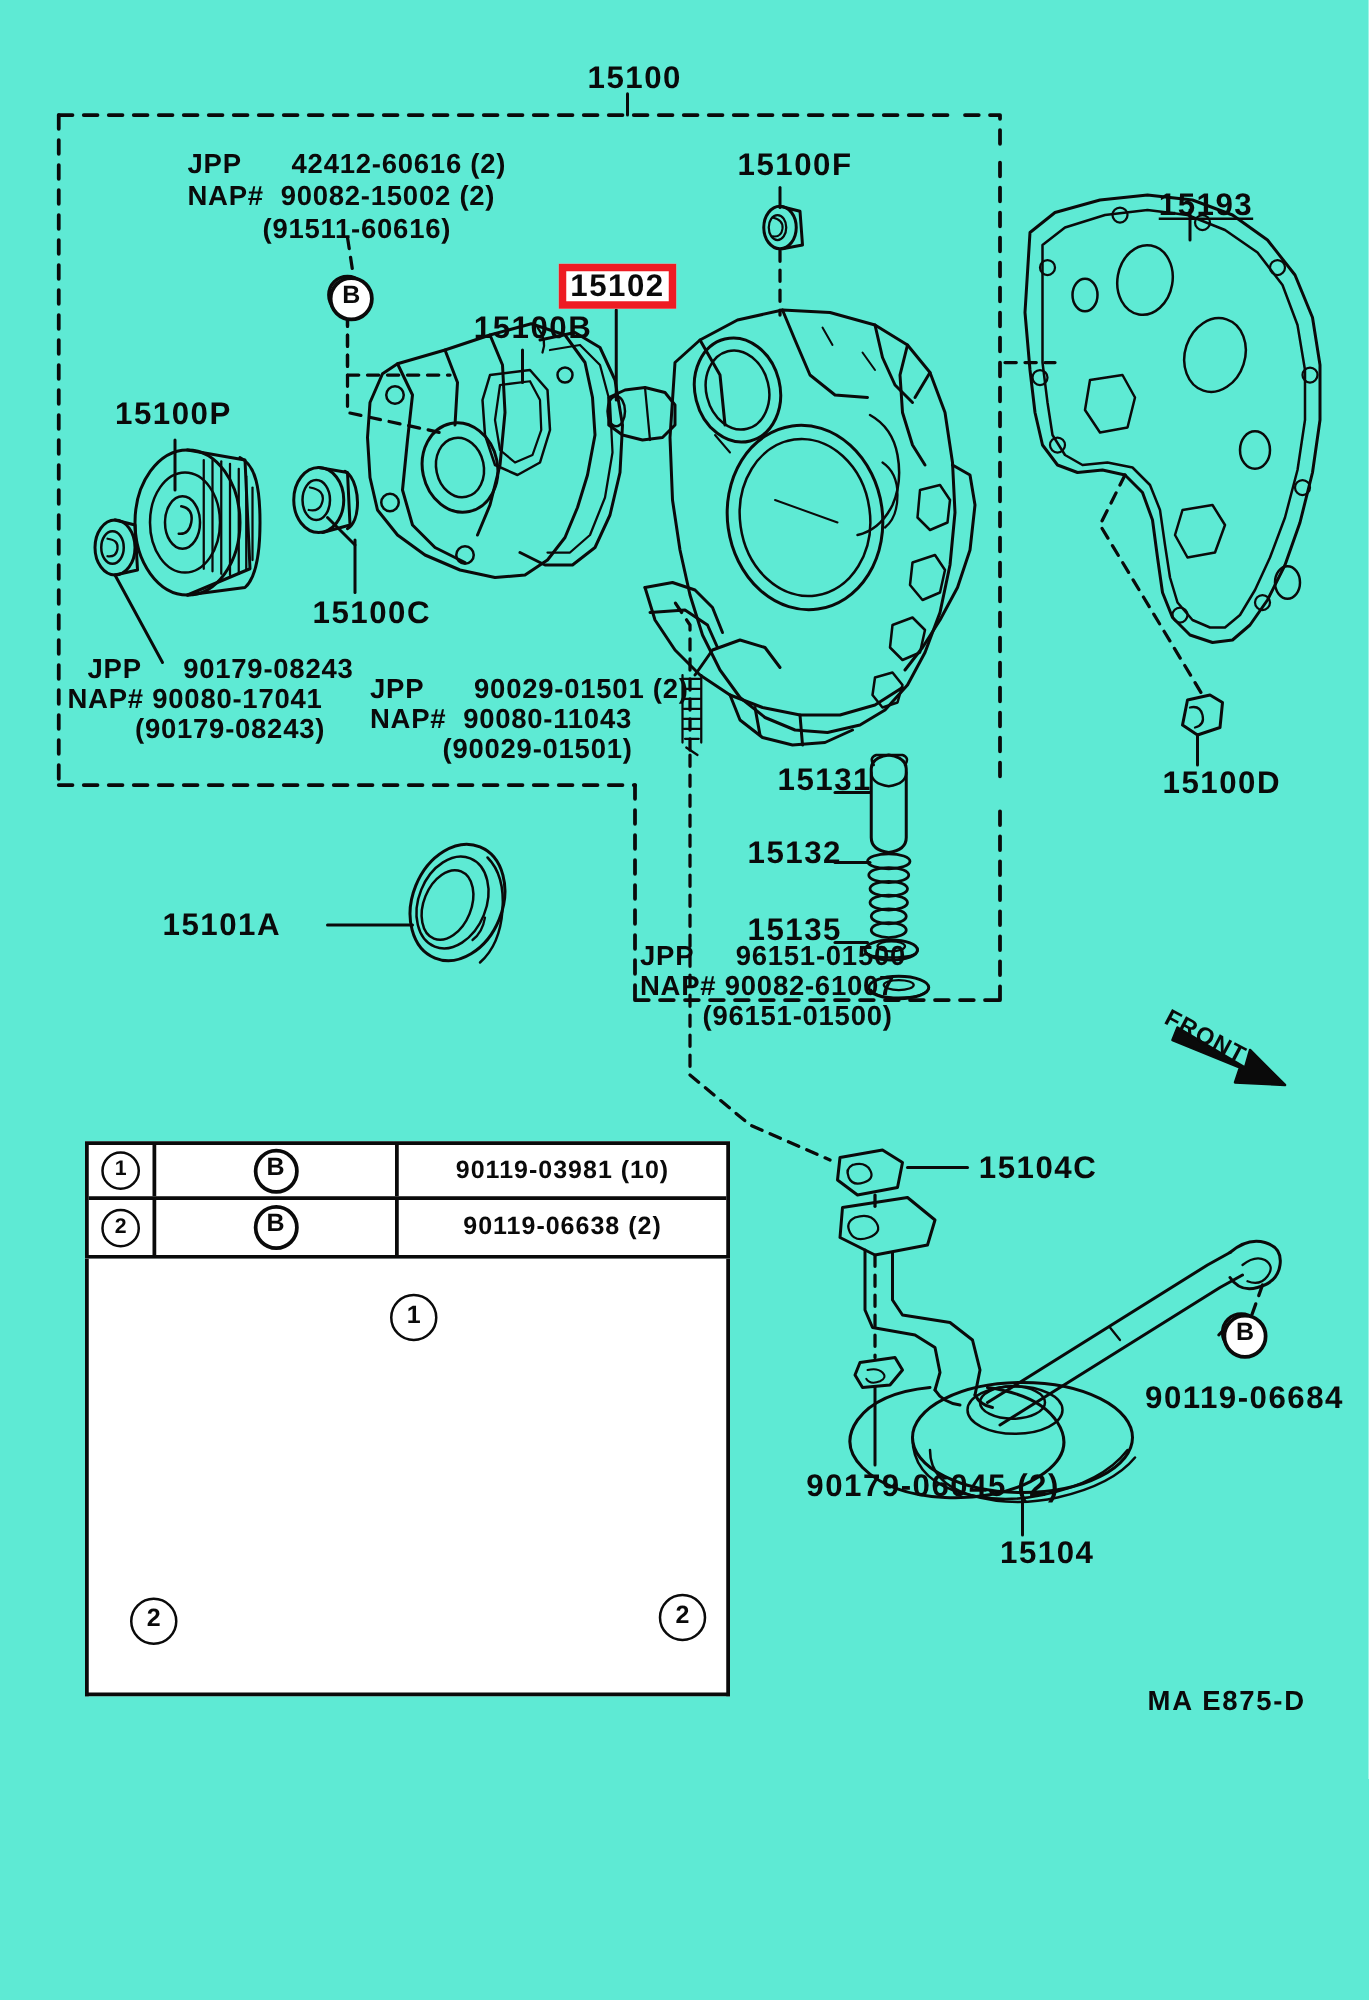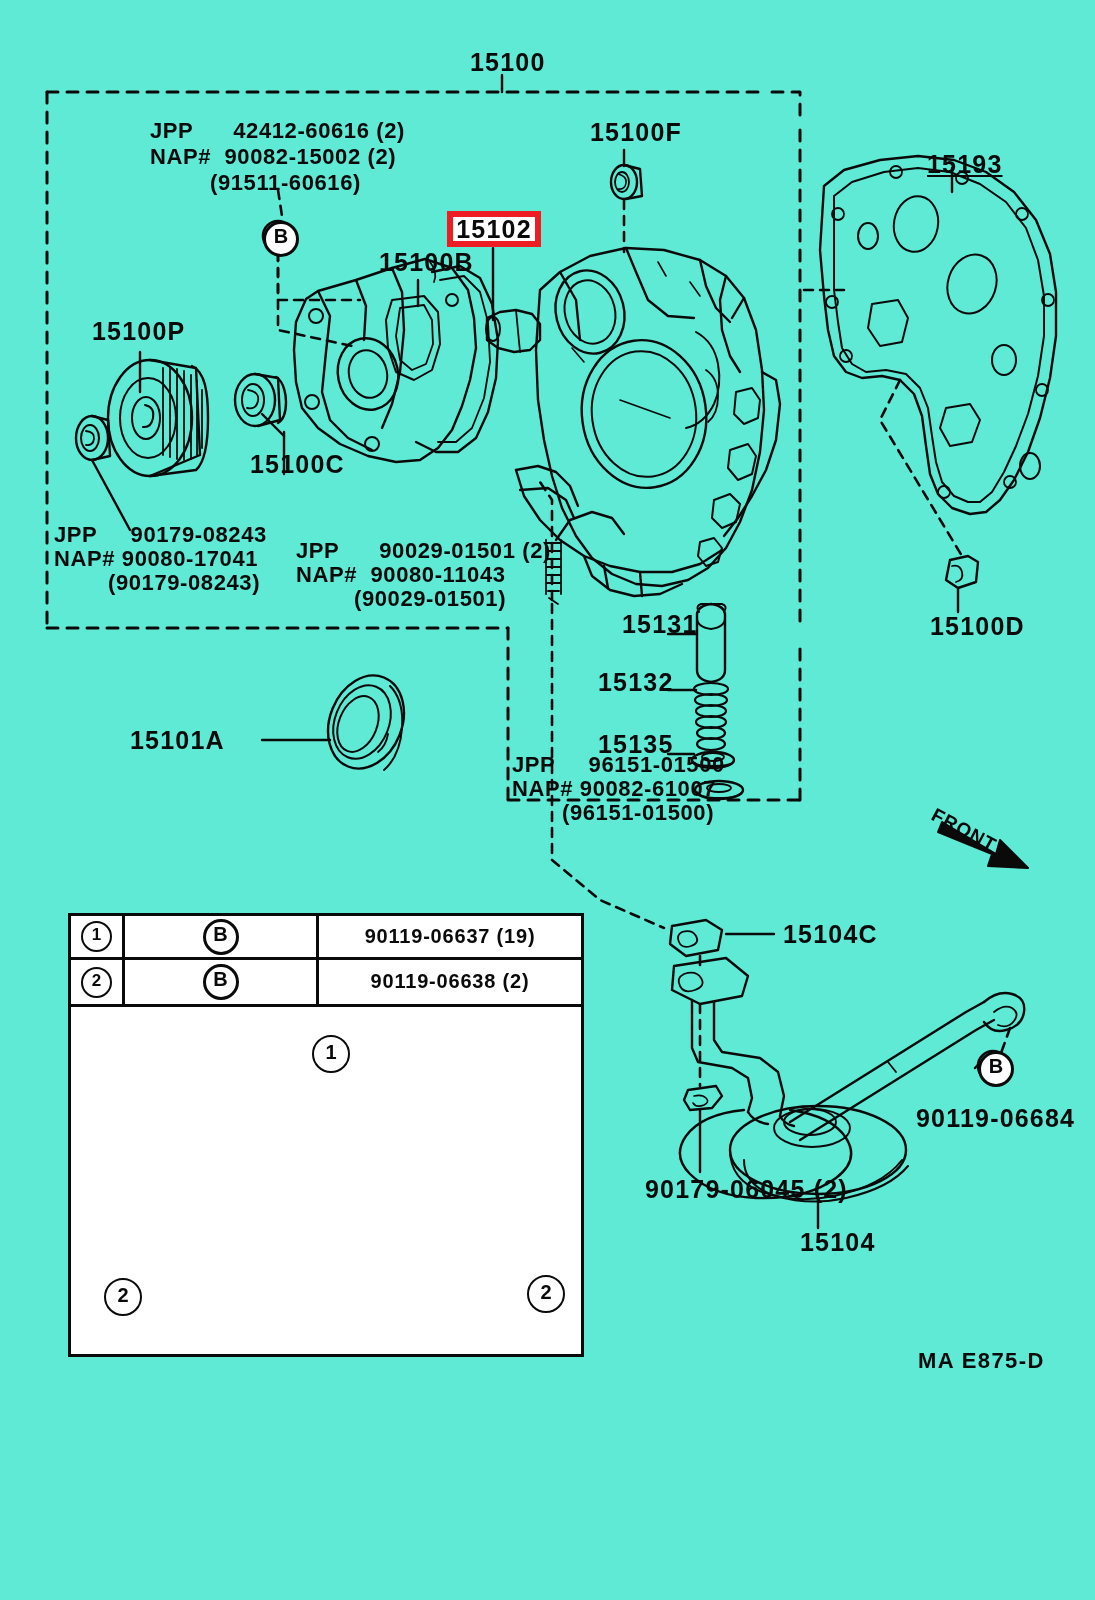--- a/index.html
+++ b/index.html
@@ -560,23 +560,23 @@
   <div class="hl" style="left:447px; top:211px; width:94px; height:36px;">
     <span>15102</span>
   </div>
 
   <div class="lbl n" style="left:379px; top:248px;">15100B</div>
 
   <div class="lbl n" style="left:927px; top:150px;text-decoration:underline;">15193</div>
 
   <div class="lbl n" style="left:92px; top:317px;">15100P</div>
 
-  <div class="lbl n" style="left:250px; top:450px;">15100C</div>
-
-  <div class="lbl pn" style="left:54px; top:522px;">JPP     90179-08243</div>
+  <div class="lbl n" style="left:250px; top:476px;">15100C</div>
+
+  <div class="lbl pn" style="left:70px; top:522px;">JPP     90179-08243</div>
   <div class="lbl pn" style="left:54px; top:546px;">NAP# 90080-17041</div>
   <div class="lbl pn" style="left:108px; top:570px;">(90179-08243)</div>
 
   <div class="lbl pn" style="left:296px; top:538px;">JPP      90029-01501 (2)</div>
   <div class="lbl pn" style="left:296px; top:562px;">NAP#  90080-11043</div>
   <div class="lbl pn" style="left:354px; top:586px;">(90029-01501)</div>
 
   <div class="lbl n" style="left:622px; top:610px;">15131</div>
   <div class="lbl n" style="left:598px; top:668px;">15132</div>
   <div class="lbl n" style="left:598px; top:730px;">15135</div>
@@ -600,21 +600,21 @@
   <div class="lbl code" style="left:918px; top:1348px;">MA E875-D</div>
 
   <div id="legend-table">
     <div class="row first">
       <div class="c1">
         <span class="circ">1</span>
       </div>
       <div class="c2">
         <span class="circB">B</span>
       </div>
-      <div class="c3 lbl tbl" style="position:relative;left:auto;top:auto;">90119-06637 (19)</div>
+      <div class="c3 lbl tbl" style="position:relative;left:auto;top:auto;">90119-03981 (10)</div>
     </div>
     <div class="row">
       <div class="c1">
         <span class="circ">2</span>
       </div>
       <div class="c2">
         <span class="circB">B</span>
       </div>
       <div class="c3 lbl tbl" style="position:relative;left:auto;top:auto;">90119-06638 (2)</div>
     </div>

